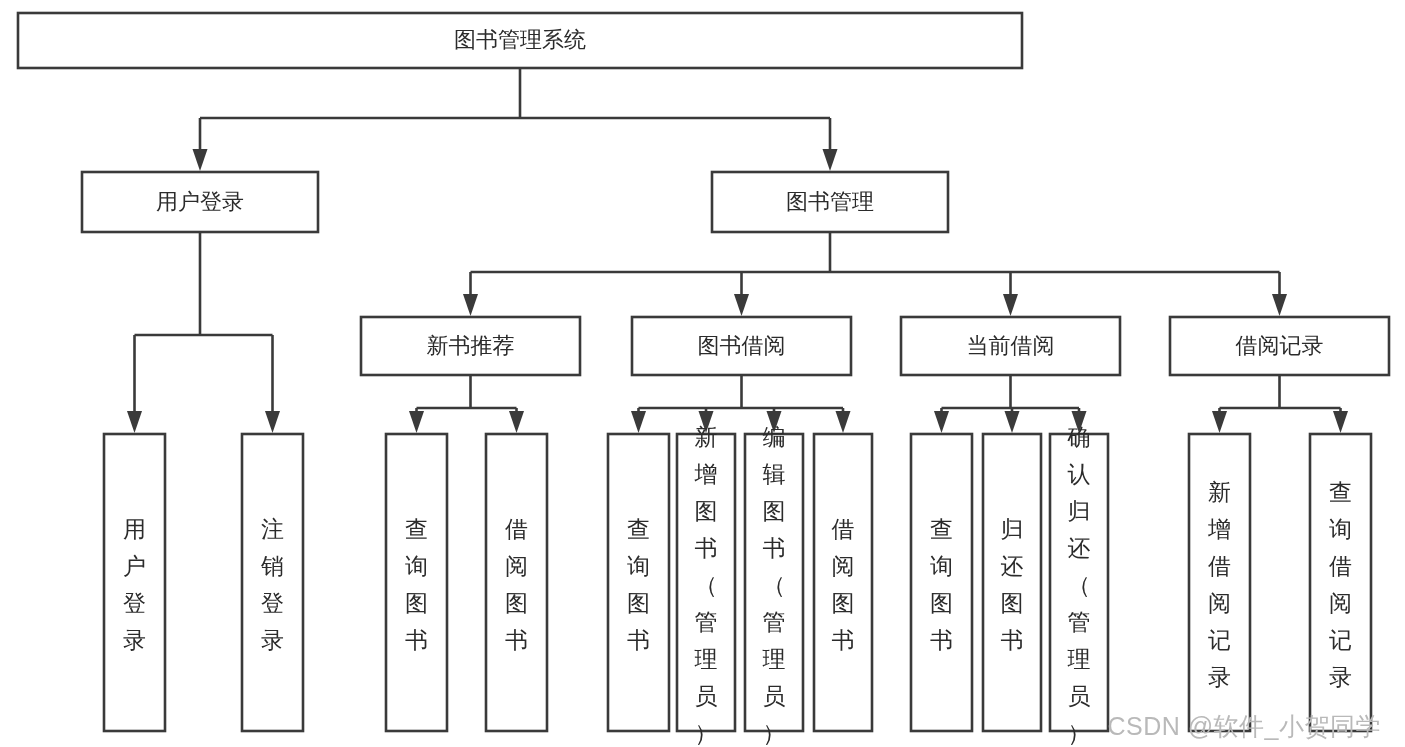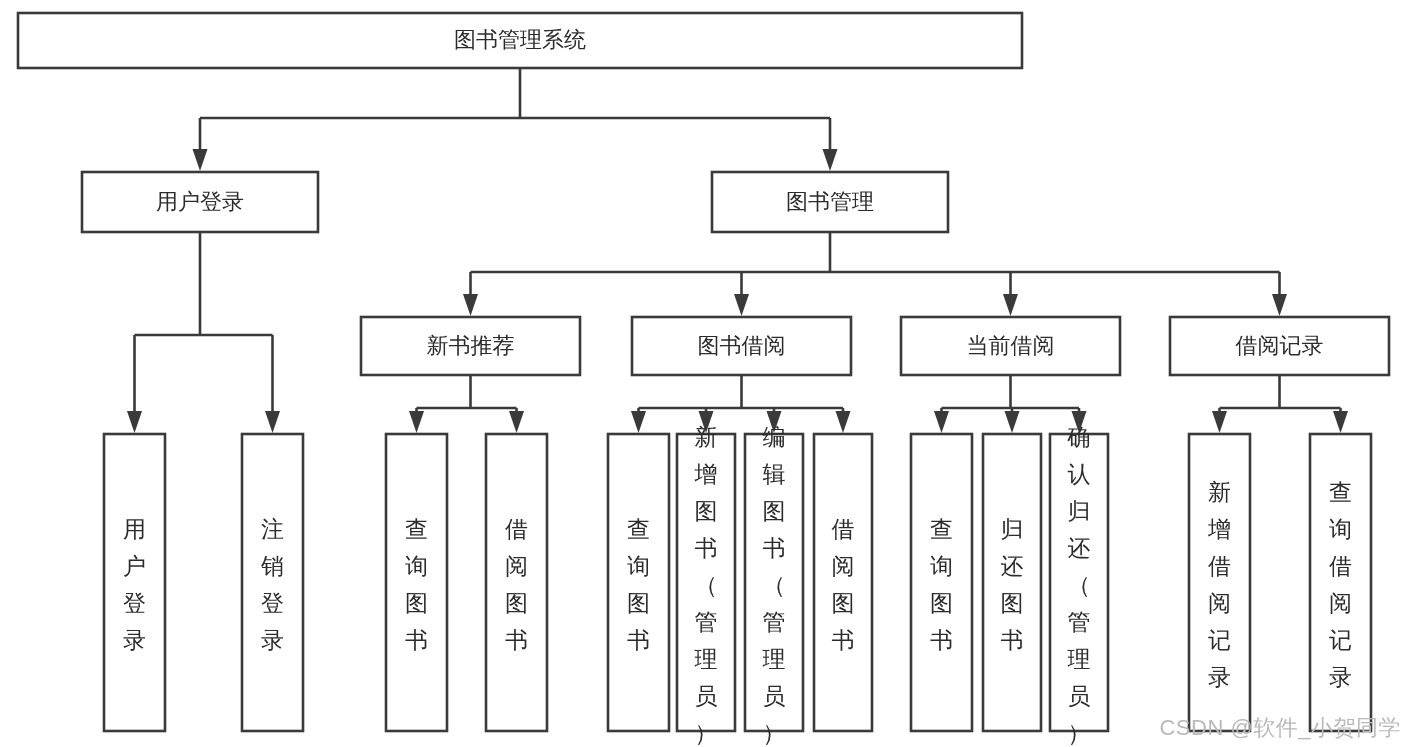--- a/index.html
+++ b/index.html
@@ -52,24 +52,24 @@
     stroke-width: 2.6;
     fill: none;
     stroke-linecap: butt;
   }
   .arrow-head {
     fill: #3a3a3a;
     stroke: none;
   }
   .watermark {
     position: absolute;
-    right: 4px;
+    right: 24px;
     bottom: 4px;
     font-family: "Liberation Sans", "DejaVu Sans", sans-serif;
-    font-size: 22px;
+    font-size: 25px;
     color: #b9b9b9;
     letter-spacing: 0.5px;
     white-space: nowrap;
     pointer-events: none;
     user-select: none;
   }
 </style>
 </head>
 <body>
 

